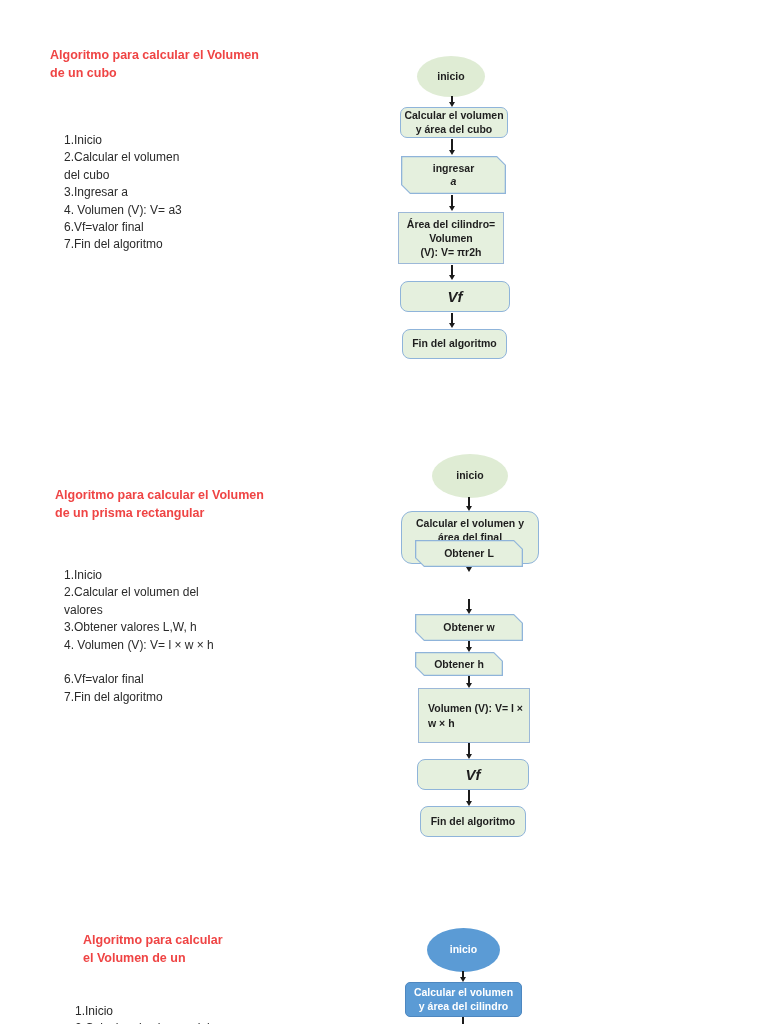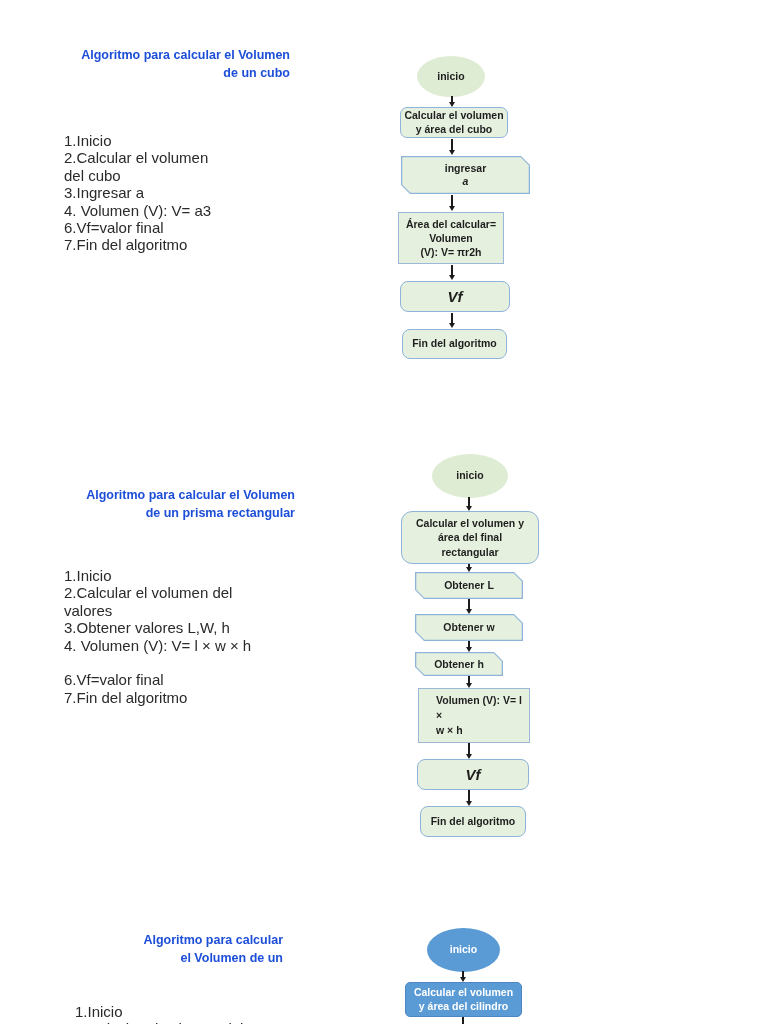--- a/index.html
+++ b/index.html
@@ -1,24 +1,24 @@
 <!DOCTYPE html>
 <html><head>
 <meta charset="utf-8">
 <style>
   html,body{margin:0;padding:0;background:#ffffff;}
   .page{
     position:relative;width:768px;height:1024px;background:#ffffff;
     overflow:hidden;font-family:"Liberation Sans",sans-serif;color:#1f1f1f;
   }
   .title{
-    position:absolute;text-align:right;font-weight:bold;
-    font-size:12.5px;line-height:18px;color:#1d4ed8;
+    position:absolute;text-align:left;font-weight:bold;
+    font-size:12.5px;line-height:18px;color:#ef4444;
   }
-  .steps{position:absolute;font-size:15px;line-height:17.4px;color:#2a2a2a;}
+  .steps{position:absolute;font-size:12px;line-height:17.4px;color:#2a2a2a;}
   .step{height:17.4px;white-space:pre;}
   
   .node{
     position:absolute;display:flex;flex-direction:column;justify-content:center;
     align-items:center;text-align:center;font-weight:bold;font-size:10.5px;
     line-height:13.5px;color:#1e1e1e;box-sizing:border-box;
   }
   .ellipse{border-radius:50%;background:#dfecd4;}
   .rounded{background:#e5f0de;border:1.4px solid #8fb4da;}
   .rect{background:#e5f0de;border:1.3px solid #9cb8d8;}
@@ -68,33 +68,33 @@
 
   <div class="node rounded" style="left:400px;top:107px;width:108px;height:31px;border-radius:7px;">
     <div>Calcular el volumen</div>
     <div>y área del cubo</div>
   </div>
   <div class="arrow" style="left:448px;top:139px;height:16px;">
       <i class="shaft"></i>
       <i class="head"></i>
     </div>
 
-  <div class="card-outer" style="left:401px;top:156px;width:105px;height:38px;padding-left:24px;">
+  <div class="card-outer" style="left:401px;top:156px;width:105px;height:38px;">
     <div class="card-inner">
       <div>ingresar</div>
       <div class="italic">a</div>
     </div>
   </div>
   <div class="arrow" style="left:448px;top:195px;height:16px;">
       <i class="shaft"></i>
       <i class="head"></i>
     </div>
 
   <div class="node rect" style="left:398px;top:212px;width:106px;height:52px;line-height:14px;">
-    <div>Área del calcular=</div>
+    <div>Área del cilindro=</div>
     <div>Volumen</div>
     <div>(V): V= πr2h</div>
   </div>
   <div class="arrow" style="left:448px;top:265px;height:15px;">
       <i class="shaft"></i>
       <i class="head"></i>
     </div>
 
   <div class="node rounded" style="left:400px;top:281px;width:110px;height:31px;border-radius:8px;">
     <span class="vf-text">Vf</span>
@@ -134,21 +134,21 @@
   <div class="node rounded" style="left:401px;top:511px;width:138px;height:53px;border-radius:11px;line-height:14.5px;">
     <div>Calcular el volumen y</div>
     <div>área del final</div>
     <div>rectangular</div>
   </div>
   <div class="arrow thick" style="left:465px;top:564px;height:8px;">
       <i class="shaft"></i>
       <i class="head"></i>
     </div>
 
-  <div class="card-outer" style="left:415px;top:572px;width:108px;height:27px;">
+  <div class="card-outer" style="left:415px;top:540px;width:108px;height:27px;">
     <div class="card-inner">
       <div>Obtener L</div>
     </div>
   </div>
   <div class="arrow thick" style="left:465px;top:599px;height:15px;">
       <i class="shaft"></i>
       <i class="head"></i>
     </div>
 
   <div class="card-outer" style="left:415px;top:614px;width:108px;height:27px;">
@@ -164,21 +164,21 @@
   <div class="card-outer" style="left:415px;top:652px;width:88px;height:24px;">
     <div class="card-inner">
       <div>Obtener h</div>
     </div>
   </div>
   <div class="arrow thick" style="left:465px;top:676px;height:12px;">
       <i class="shaft"></i>
       <i class="head"></i>
     </div>
 
-  <div class="node rect" style="left:418px;top:688px;width:112px;height:55px;line-height:15px;align-items:flex-start;text-align:left;padding-left:17px;">
+  <div class="node rect" style="left:418px;top:688px;width:112px;height:55px;line-height:15px;align-items:flex-start;text-align:left;padding-left:9px;">
     <div>Volumen (V): V= l ×</div>
     <div>w × h</div>
   </div>
   <div class="arrow thick" style="left:465px;top:743px;height:16px;">
       <i class="shaft"></i>
       <i class="head"></i>
     </div>
 
   <div class="node rounded" style="left:417px;top:759px;width:112px;height:31px;border-radius:8px;">
     <span class="vf-text">Vf</span>

